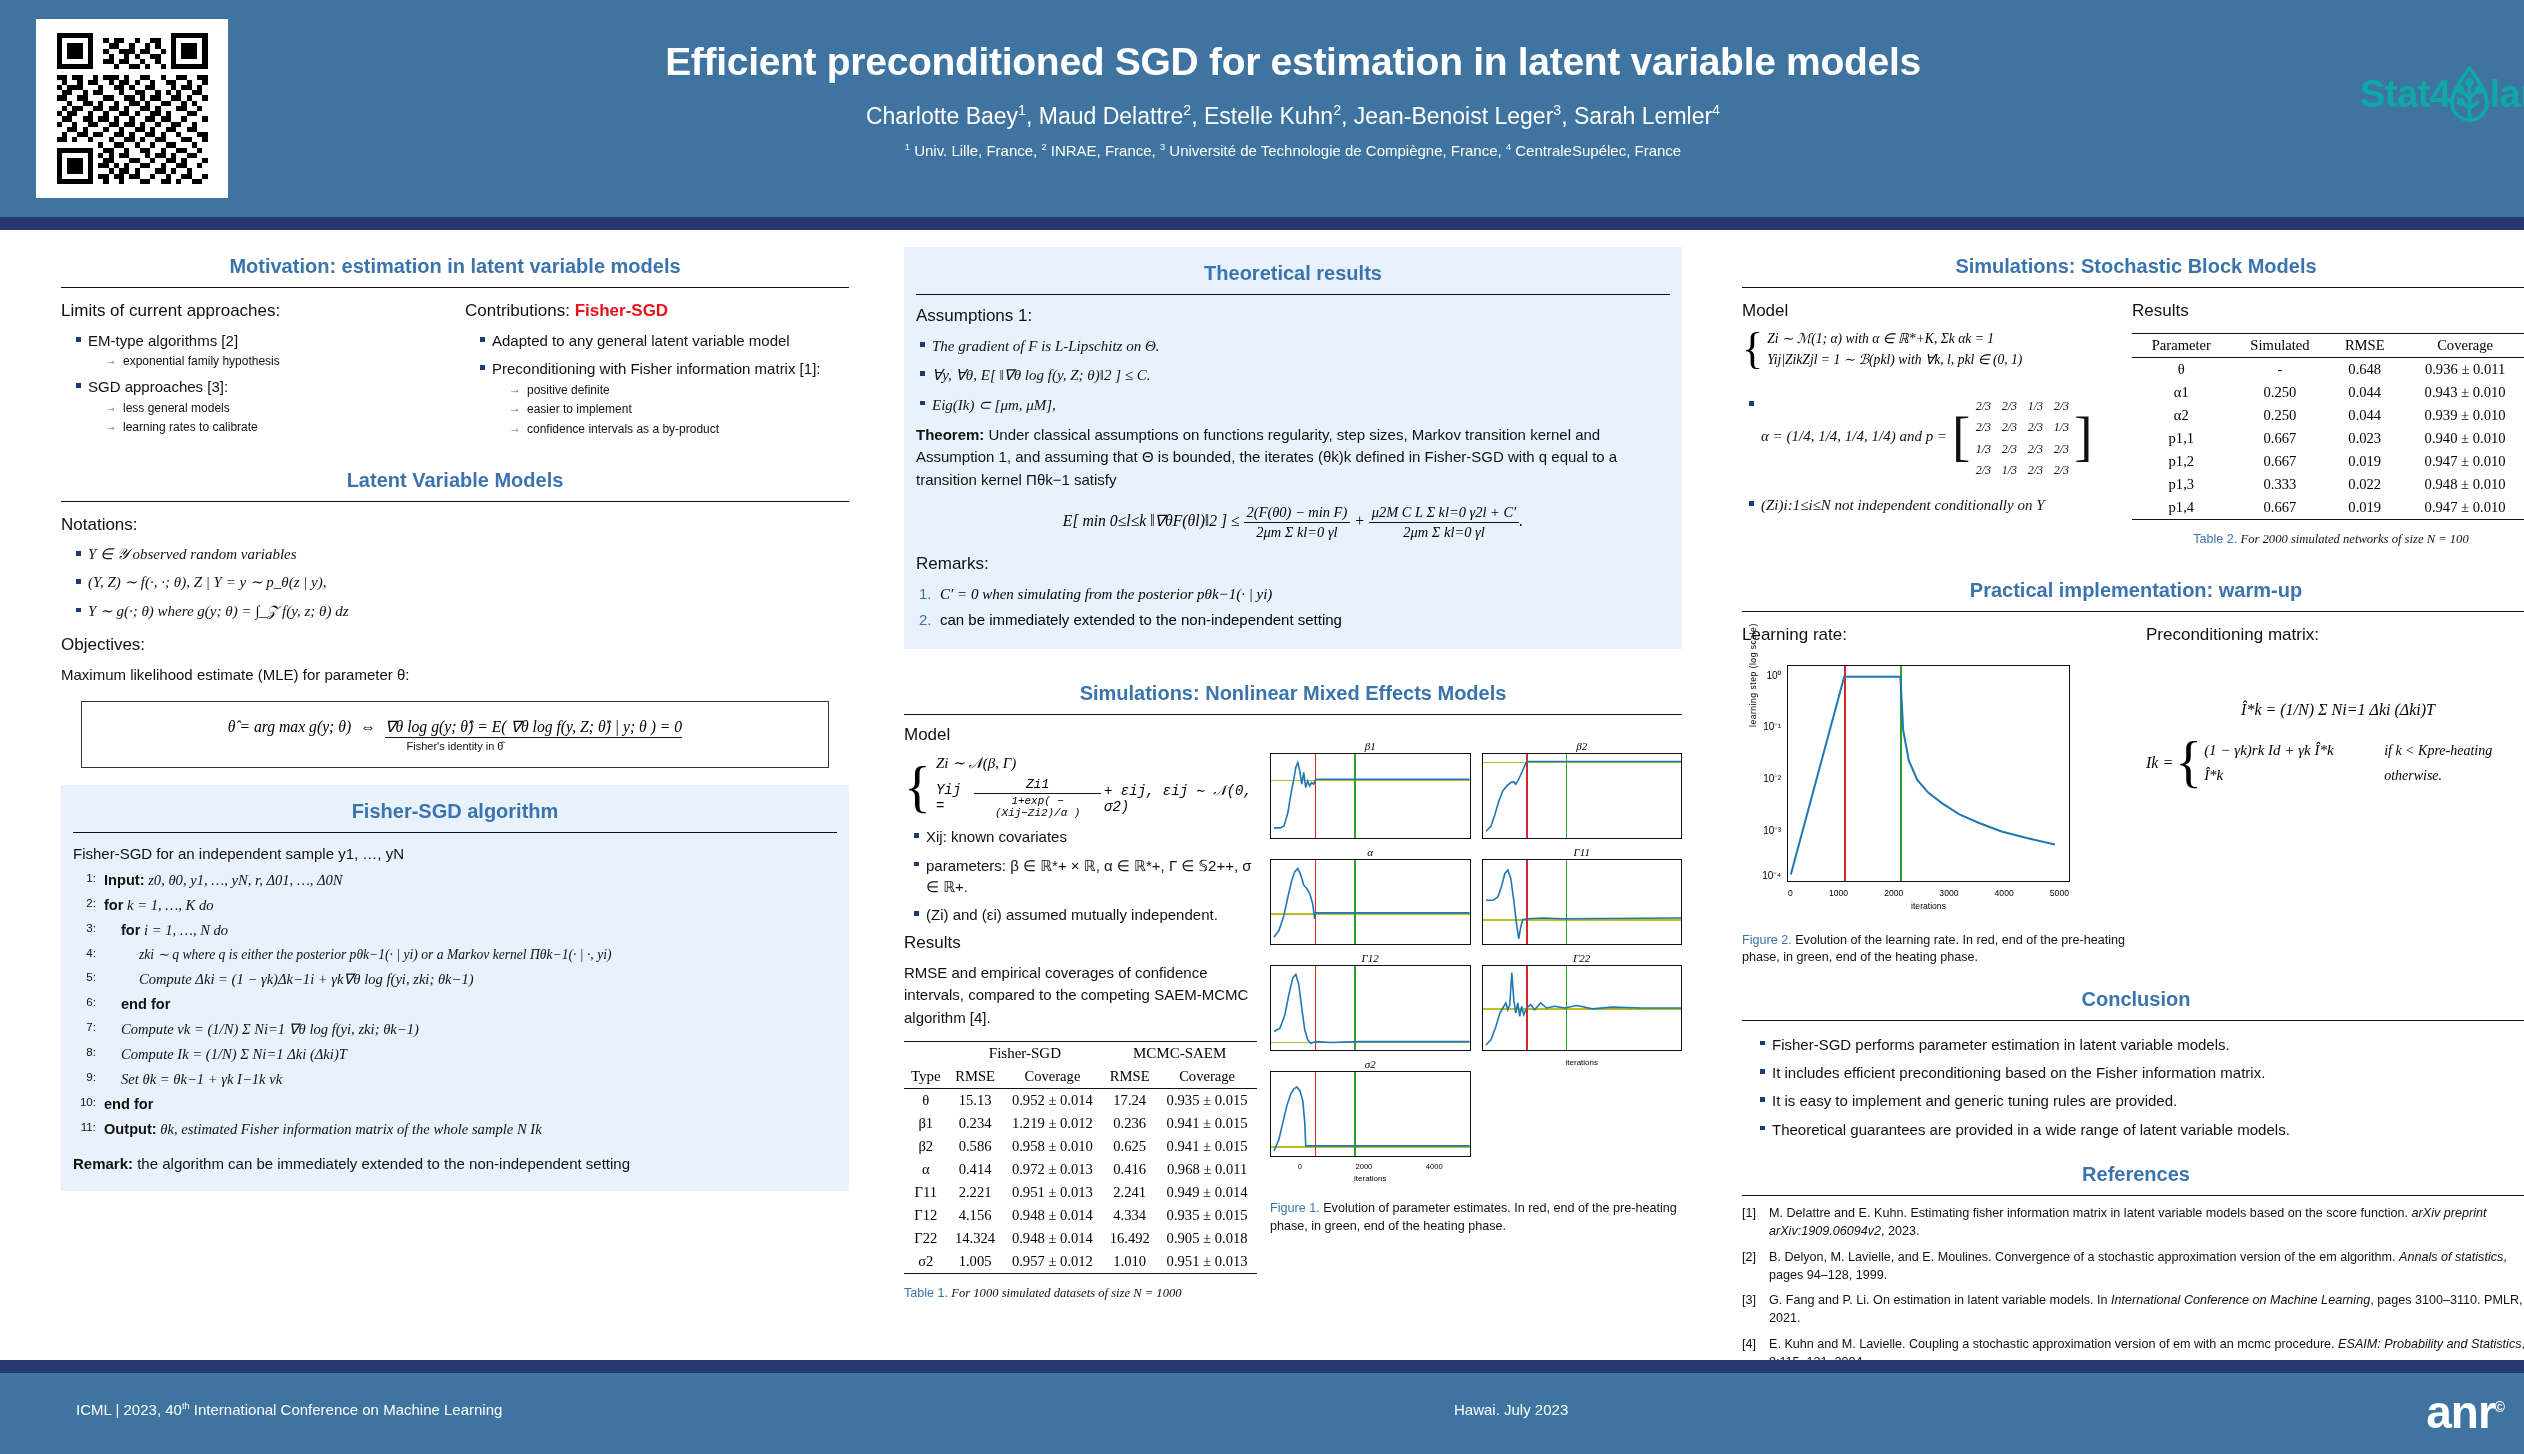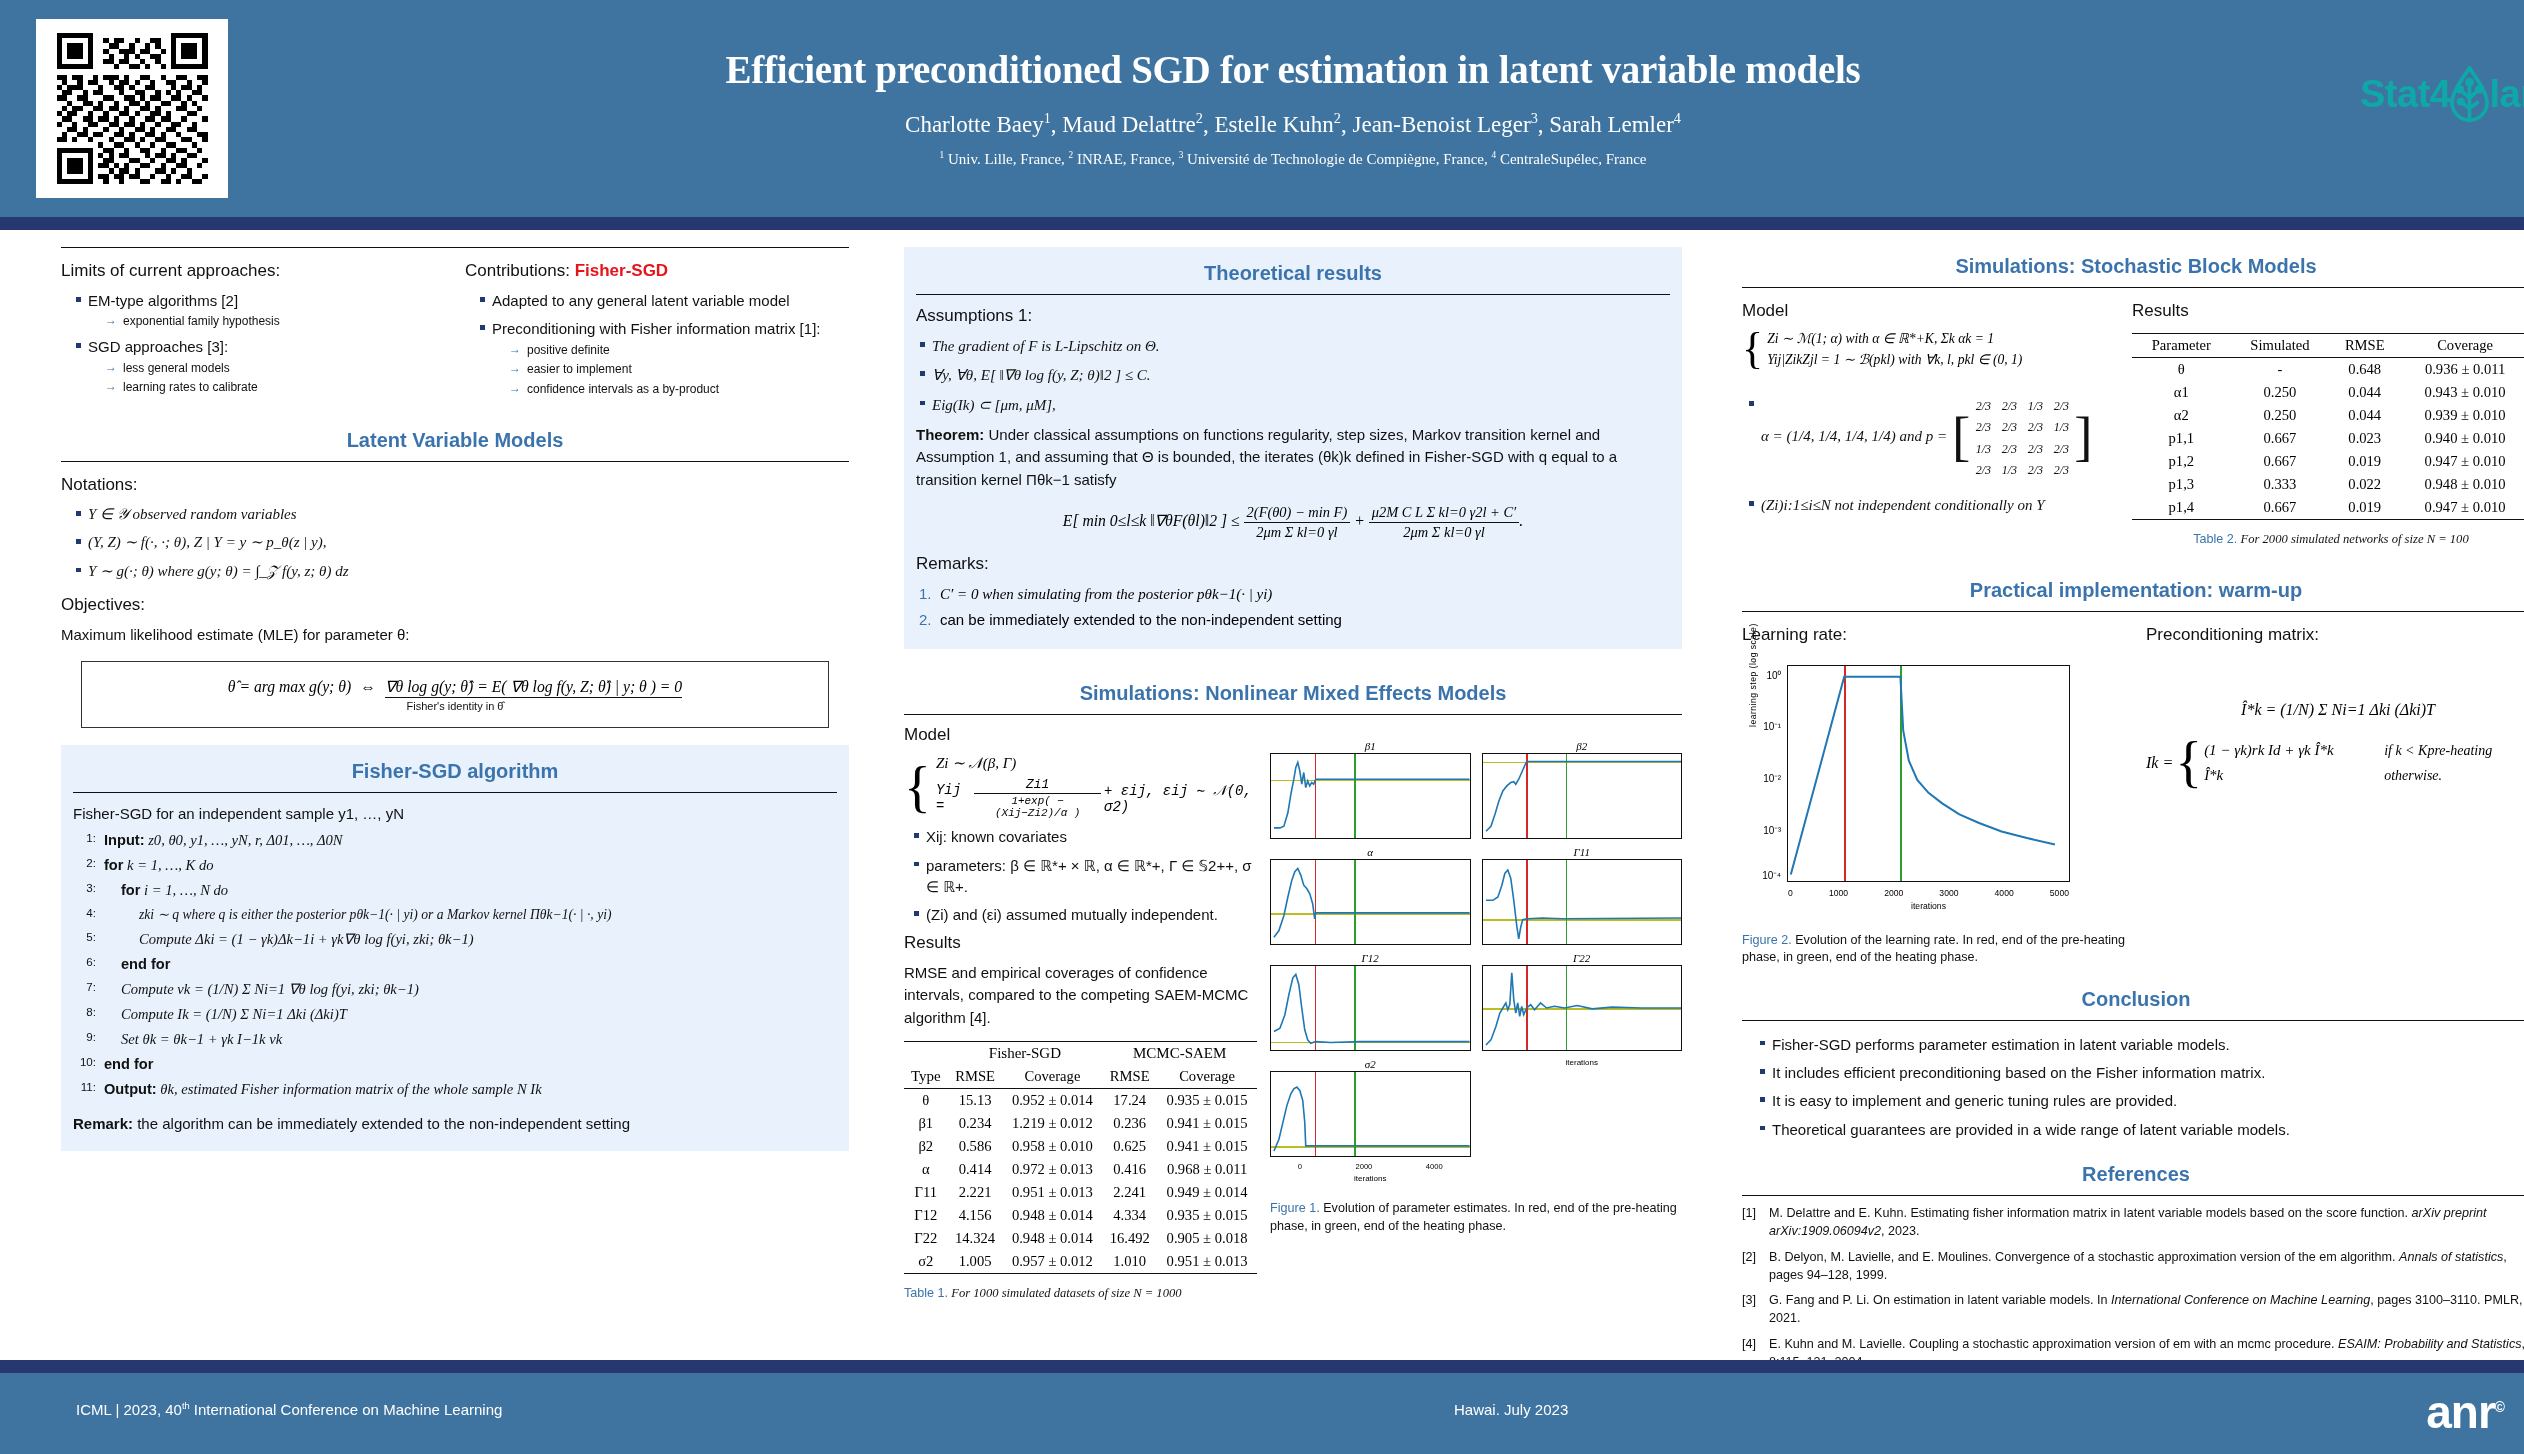--- a/index.html
+++ b/index.html
@@ -19,23 +19,22 @@
   .header-stripe {
     position: absolute; left:0; top: 217px; width: 2585px; height: 13px;
     background: #27376F;
   }
   .qr-box {
     position: absolute; left: 36px; top: 19px; width: 192px; height: 179px;
     background:#fff; padding: 14px;
   }
   .qr-grid { width: 100%; height: 100%; display:block; }
   .header-center {
-    position: absolute; left: 384px; top: 48px; width: 1818px; text-align:center;
+    position: absolute; left: 384px; top: 40px; width: 1818px; text-align:center;
     color:#fff;
-    font-family:Liberation Serif, serif;
   }
   .poster-title {
     font-size: 39px; font-weight: 700; letter-spacing: -0.3px; line-height: 1.12;
   }
   .poster-authors { font-size: 23px; font-weight: 400; margin-top: 18px; }
   .poster-affil { font-size: 15px; font-weight: 400; margin-top: 13px; }
   sup { font-size: 0.62em; vertical-align: super; }
 
   .logo {
     position: absolute; right: 30px; top: 66px;
@@ -414,20 +413,21 @@
         <path d="M30 58 L41 50" stroke="#0FA8A8" stroke-width="5" stroke-linecap="round"></path>
       </svg>
       <span>lant</span>
     </div>
   </div>
   <div class="header-stripe"></div>
 
   <div class="col col-left">
 
     <div class="block">
+      <div class="block-title">Motivation: estimation in latent variable models</div>
       <div class="rule"></div>
       <div class="two-col">
         <div>
           <div class="h-sub">Limits of current approaches:</div>
           <ul class="bul">
             <li>
               <span>EM-type algorithms [2]</span>
               <ul class="arrow">
                 <li>exponential family hypothesis</li>
               </ul>

